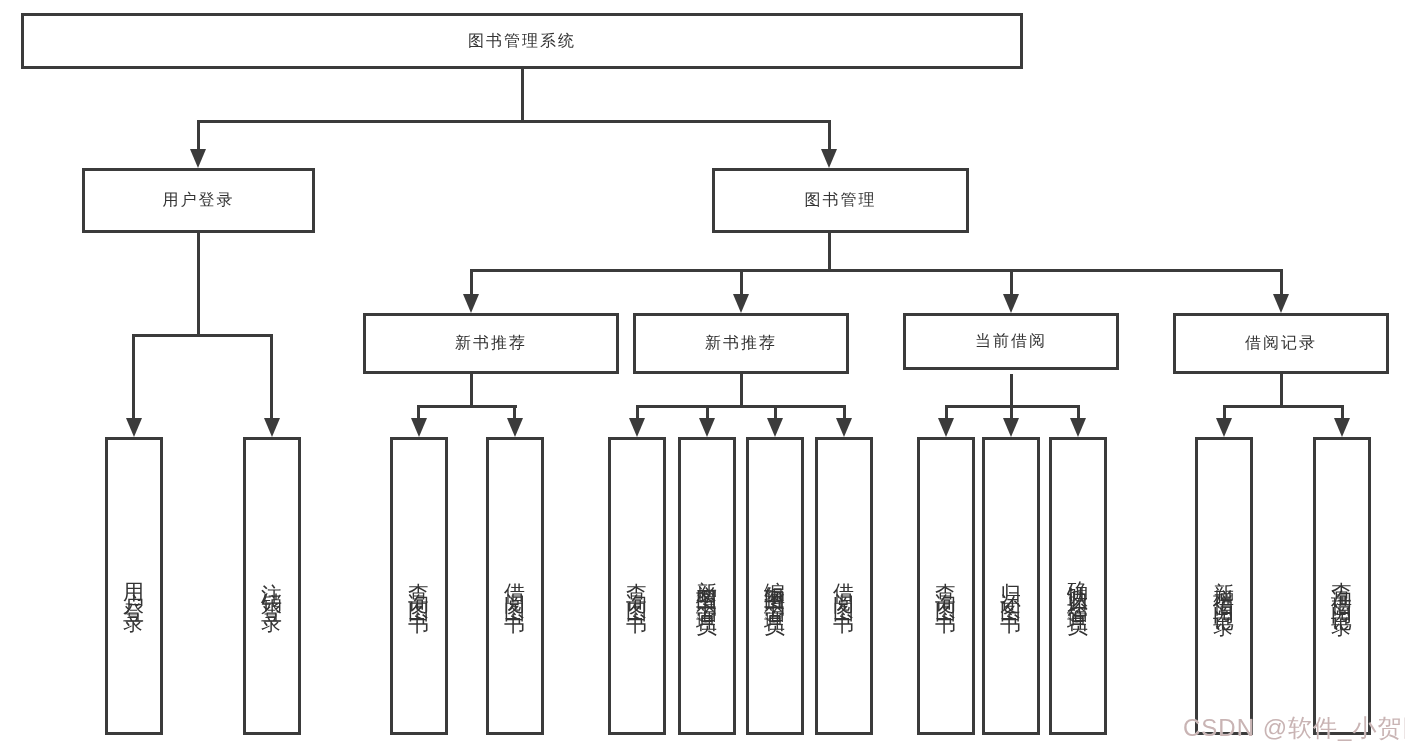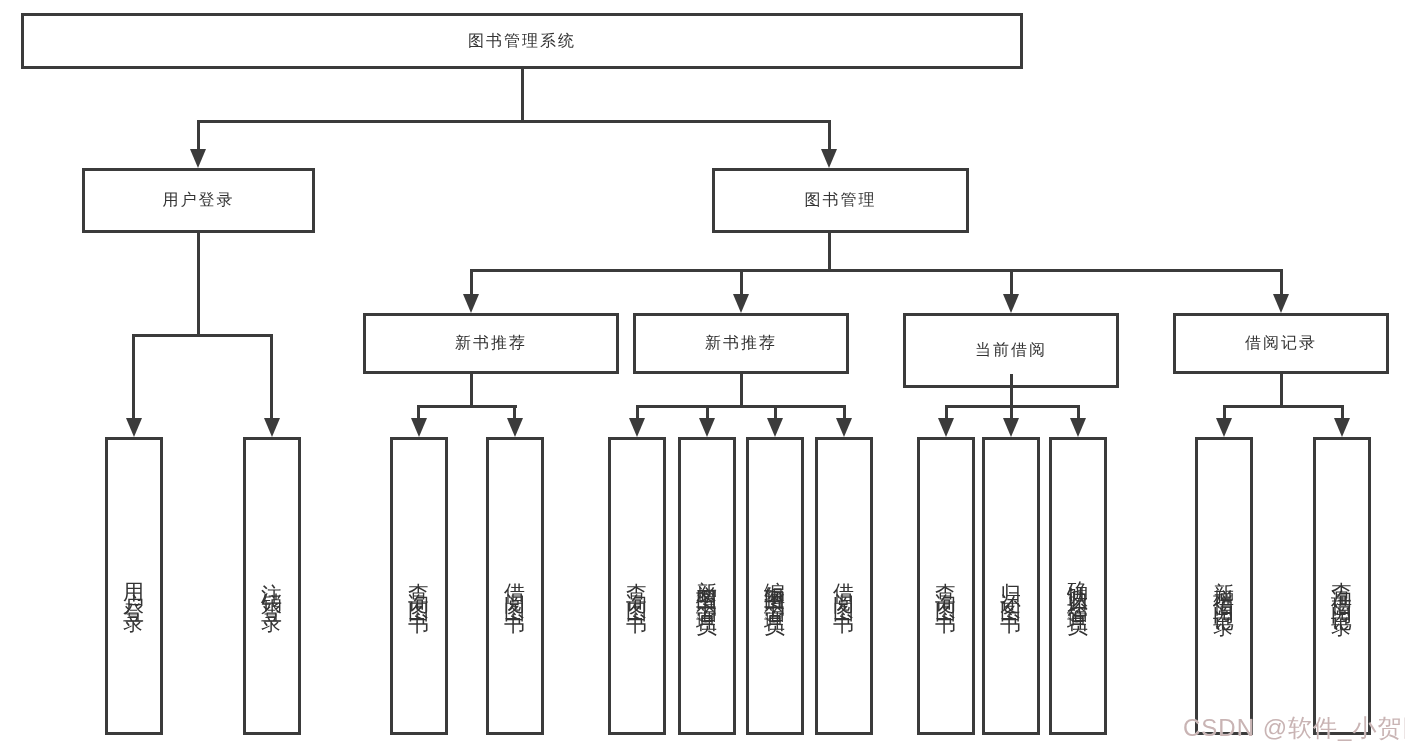--- a/index.html
+++ b/index.html
@@ -94,21 +94,21 @@
   <div class="arrow" style="left:1003px;top:294px;"></div>
   <div class="vl" style="left:1280px;top:269px;height:25px;"></div>
   <div class="arrow" style="left:1273px;top:294px;"></div>
 
   <div class="box" style="left:363px;top:313px;width:256px;height:61px;">
     <span class="h-label">新书推荐</span>
   </div>
   <div class="box" style="left:633px;top:313px;width:216px;height:61px;">
     <span class="h-label">新书推荐</span>
   </div>
-  <div class="box" style="left:903px;top:313px;width:216px;height:75px;">
+  <div class="box" style="left:903px;top:313px;width:216px;height:57px;">
     <span class="h-label">当前借阅</span>
   </div>
   <div class="box" style="left:1173px;top:313px;width:216px;height:61px;font-family:Liberation Serif, serif;">
     <span class="h-label">借阅记录</span>
   </div>
 
   <div class="vl" style="left:470px;top:374px;height:32px;"></div>
   <div class="hl" style="left:417px;top:405px;width:100px;"></div>
   <div class="vl" style="left:417px;top:405px;height:13px;"></div>
   <div class="arrow" style="left:411px;top:418px;"></div>

